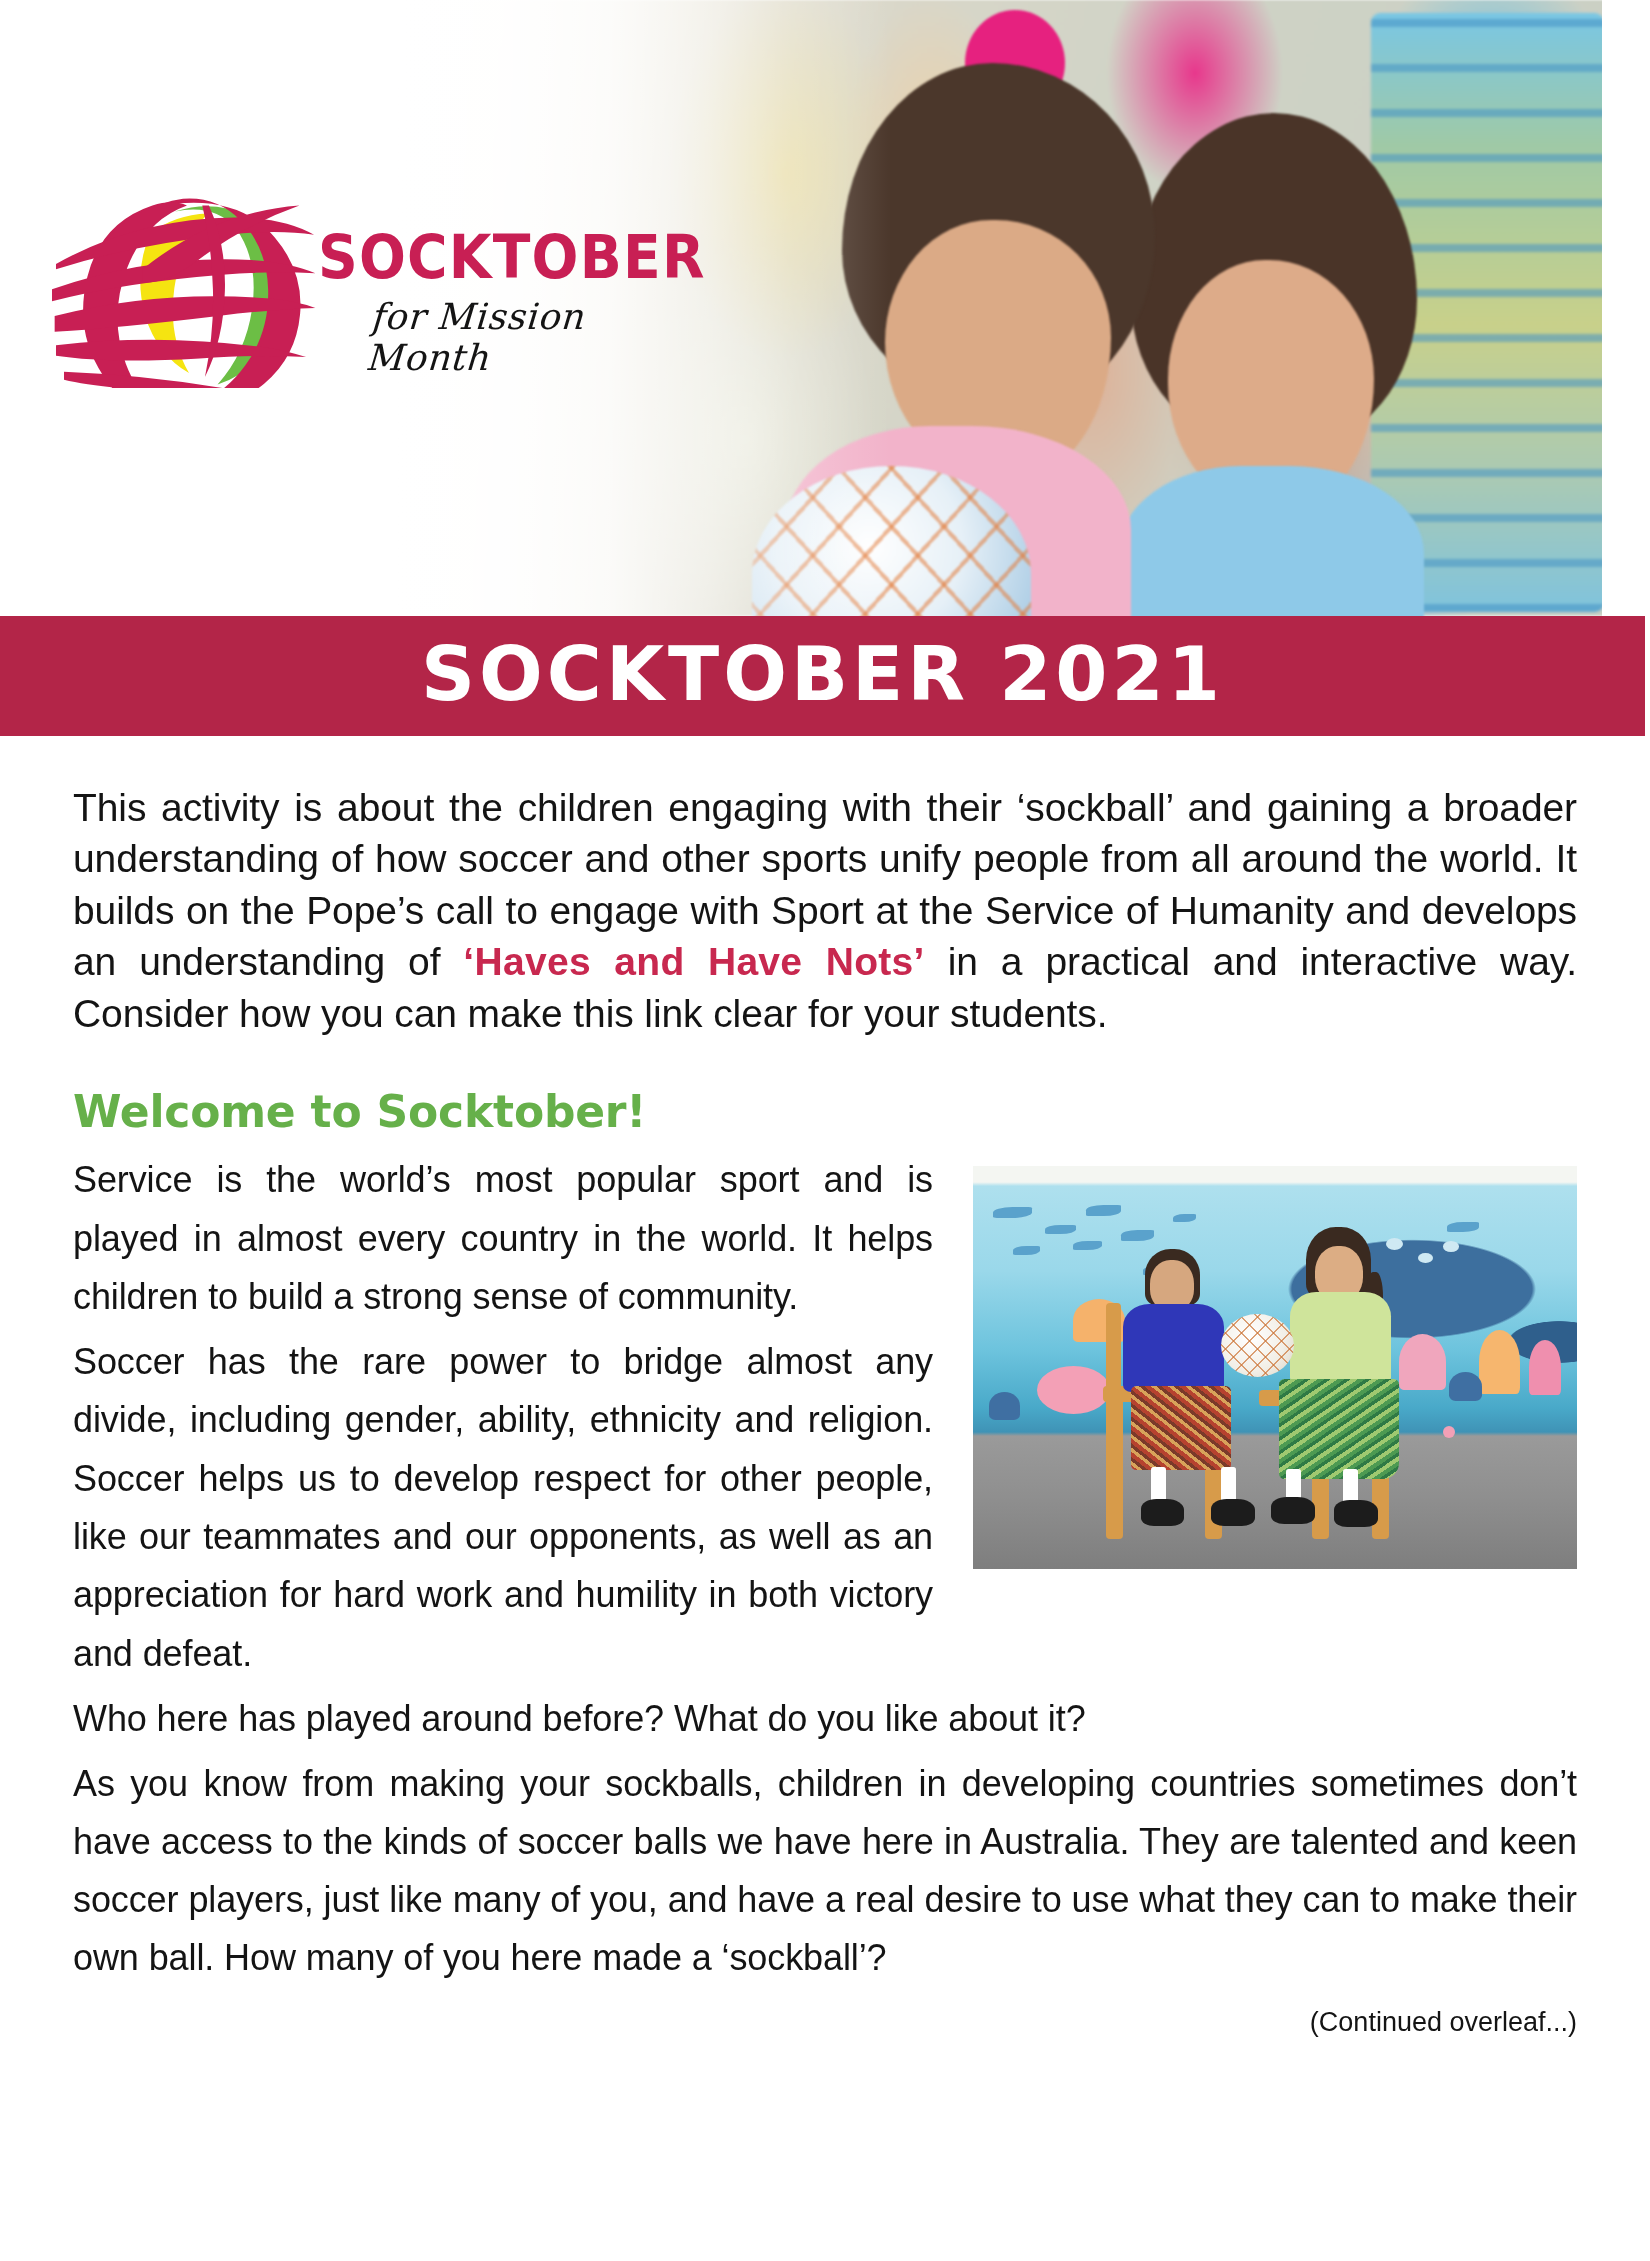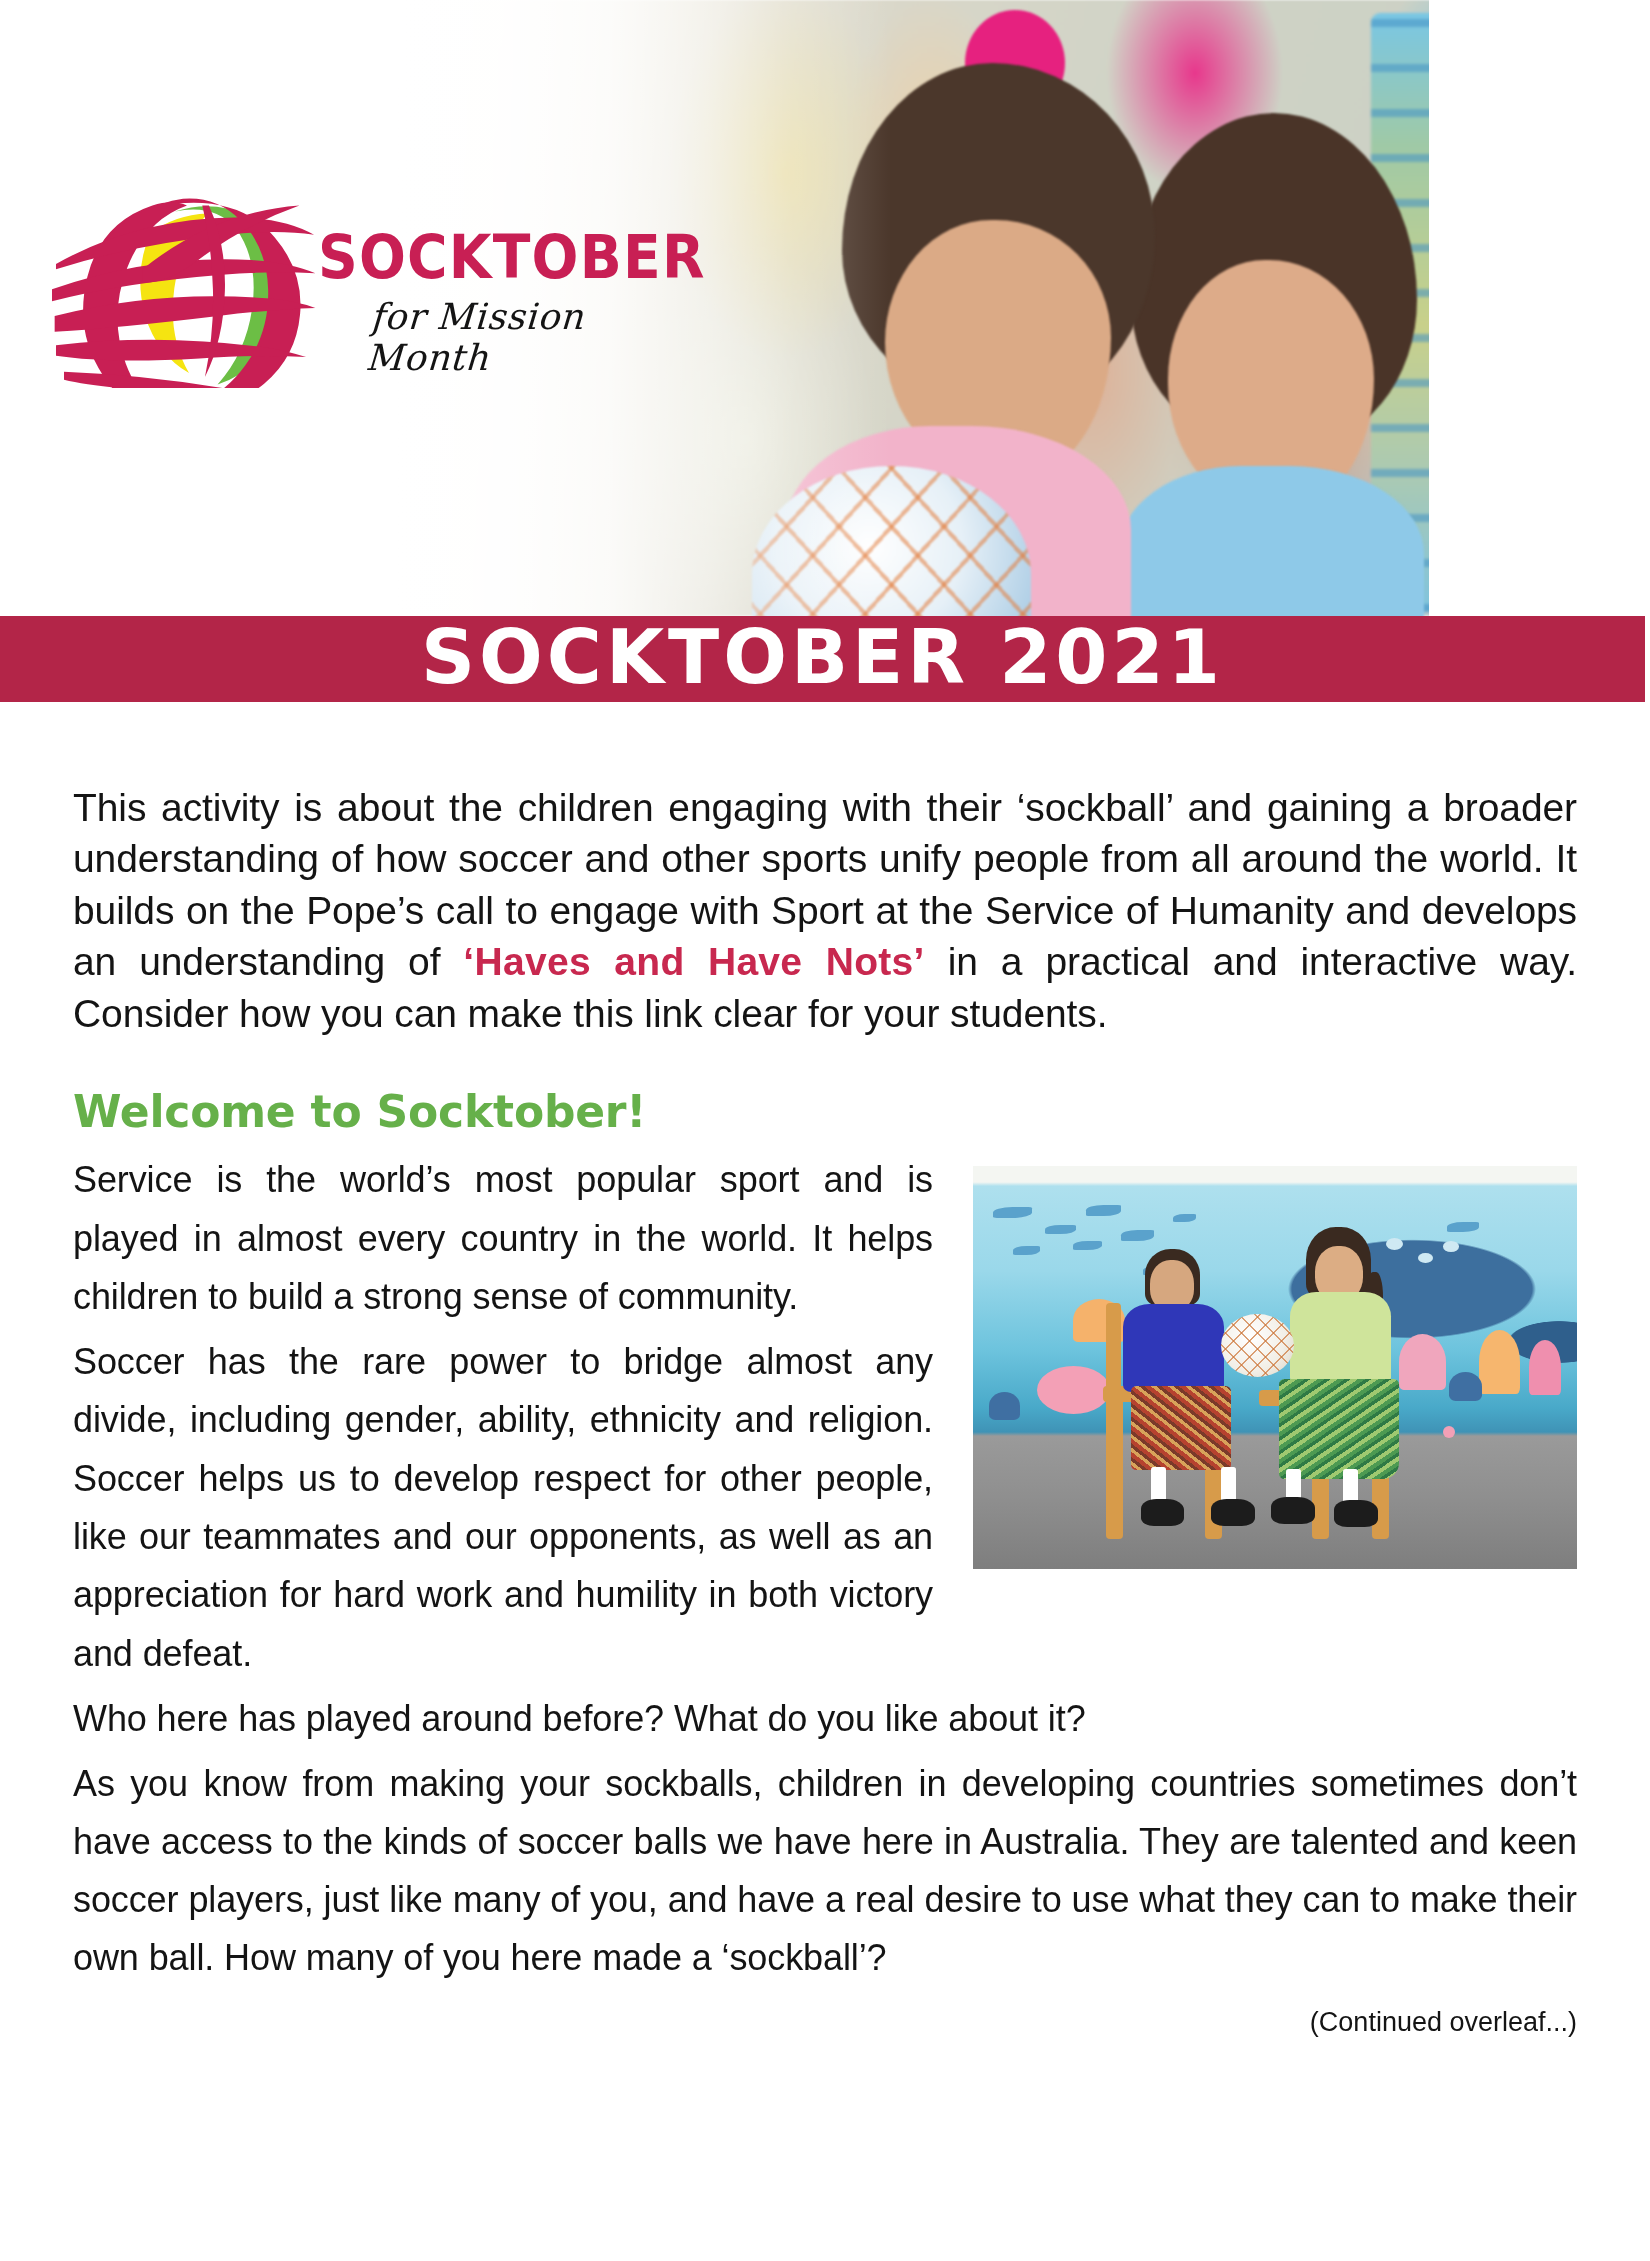--- a/index.html
+++ b/index.html
@@ -12,21 +12,21 @@
     height: 2261px;
     font-family: "Liberation Sans", sans-serif;
     position: relative;
     overflow: hidden;
   }
 
   
   .hero {
     position: absolute;
     left: 0; top: 0;
-    width: 1429px;
+    width: 1602px;
     height: 616px;
     background: #ffffff;
     overflow: hidden;
   }
   .hero-photo {
     position: absolute;
     left: 0; top: 0;
     width: 1650px; height: 616px;
   }
 
@@ -108,21 +108,21 @@
     color: #141414;
     letter-spacing: 0.7px;
     transform: skewX(-6deg);
   }
 
   
   .banner {
     position: absolute;
     left: 0; top: 616px;
     width: 1645px;
-    height: 86px;
+    height: 120px;
     background: #B32548;
     z-index: 5;
   }
   .banner-title {
     position: absolute;
     left: 0; right: 0; top: 50%;
     transform: translateY(-52%);
     text-align: center;
     color: #ffffff;
     font-family: "DejaVu Sans", sans-serif;

